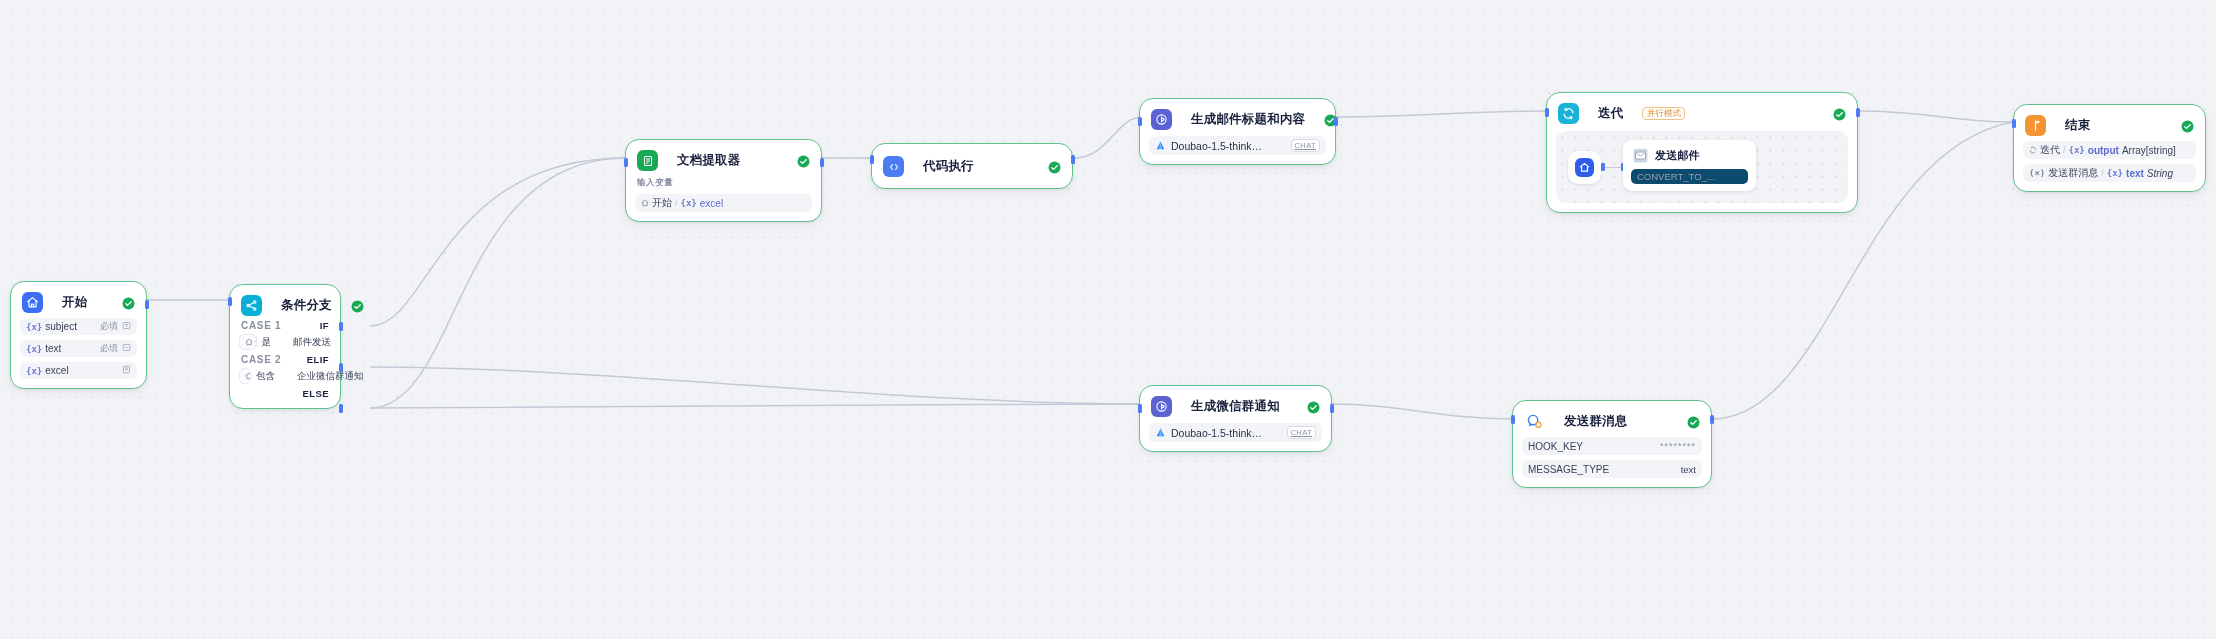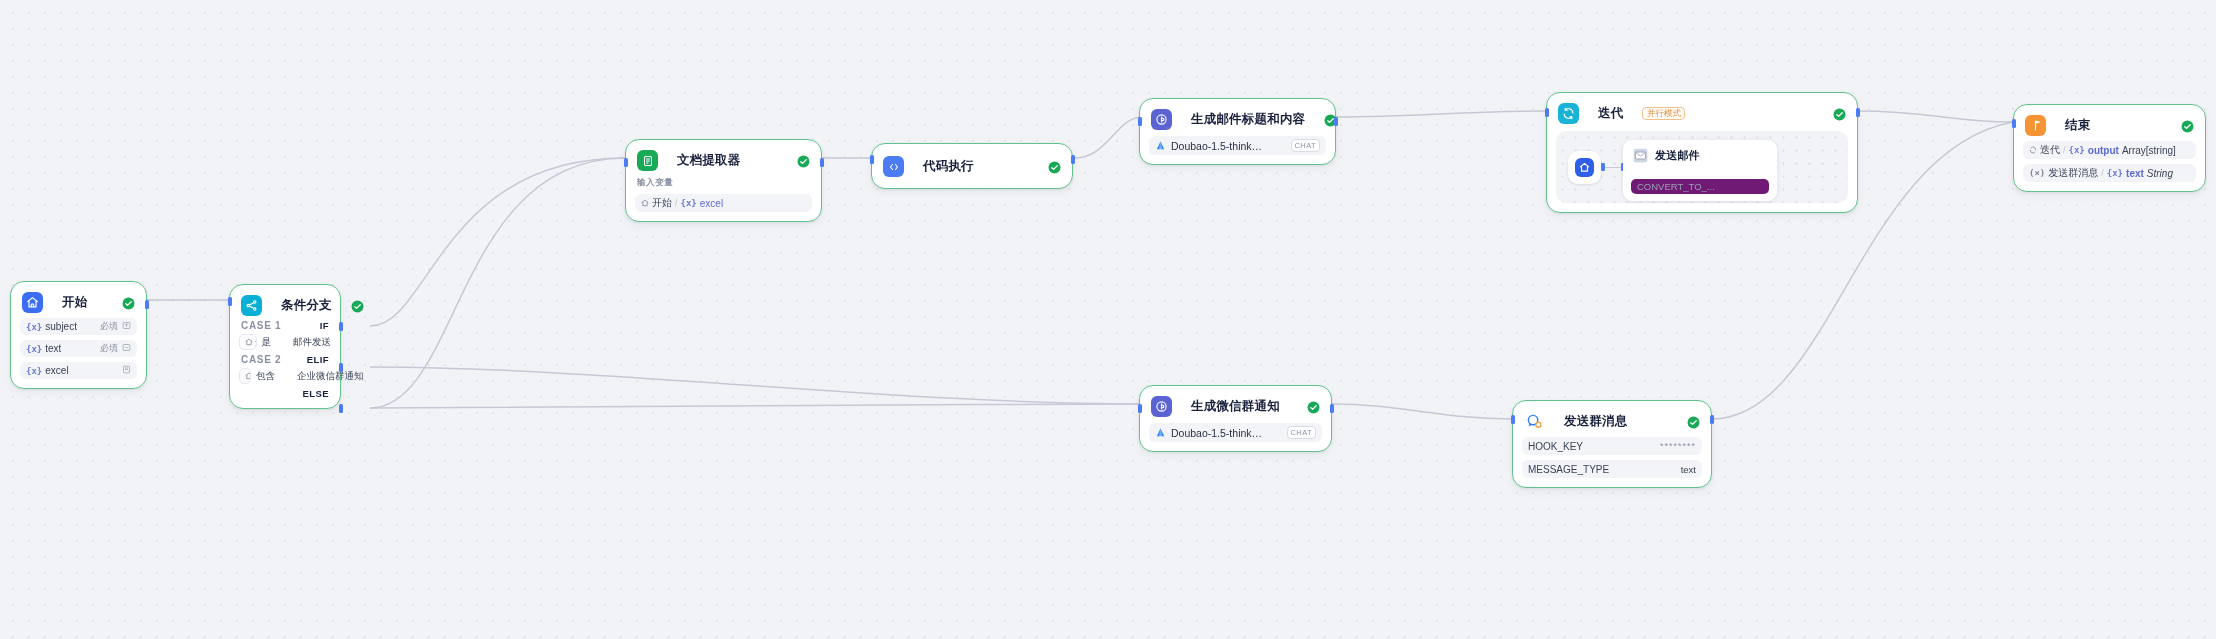--- a/index.html
+++ b/index.html
@@ -94,44 +94,44 @@
     width: 33px; height: 33px; border-radius: 10px; background: #fff;
     box-shadow: 0 1px 3px rgba(20,30,60,0.12);
     display: flex; align-items: center; justify-content: center;
   }
   .iter-start .dot {
     width: 19px; height: 19px; border-radius: 6px; background: #2f5ee8;
     display: flex; align-items: center; justify-content: center;
   }
   .subnode {
     position: absolute; left: 67px; top: 9px;
-    width: 154px; background: #fff; border-radius: 9px;
+    width: 133px; background: #fff; border-radius: 9px;
     box-shadow: 0 1px 4px rgba(20,30,60,0.10);
     padding: 7px 8px;
   }
   .subnode .nhead { gap: 7px; }
   .subnode .ntitle { font-size: 11px; }
   .subicon { width: 15px; height: 15px; border-radius: 4px; overflow:hidden; }
   .subrow {
-    margin-top: 16px; background: #701a75; border-radius: 5px; height: 15px;
+    margin-top: 6px; background: #0c4a6e; border-radius: 5px; height: 15px;
     display: flex; align-items: center; padding: 0 6px;
     font-size: 9.5px; color: #9aa0b2; text-align: center;
   }
   .iter-link { position: absolute; left: 46px; top: 36px; width: 21px; height: 1.4px; background: #c8ccd8; }
   .iter-link:before, .iter-link:after {
     content: ""; position: absolute; top: -3.8px; width: 3.5px; height: 8px;
     background: #4b7cf3; border-radius: 1.2px;
   }
   .iter-link:before { left: -1px; }
   .iter-link:after { right: -1px; }
 
   .chat-badge {
     border: 1px solid #d8dbe6; border-radius: 4px; color: #8a90a4;
     font-size: 7.5px; padding: 1.5px 3px; line-height: 1; margin-left: auto;
-    letter-spacing: .4px; background:#fff;
+    letter-spacing: .4px; background:#fff;text-decoration:underline;
   }
   .llmrow { display: flex; align-items: center; gap: 5px; background:#f3f4f8; border-radius:6px; height:19px; padding:0 6px; margin-top:6px;}
   .llmrow .mname { font-size: 10.5px; color: #2a3148; white-space: nowrap; overflow: hidden; text-overflow: ellipsis; max-width: 92px;}
 </style>
 </head>
 <body>
 
 <div id="canvas">
 
   <svg id="edges">

